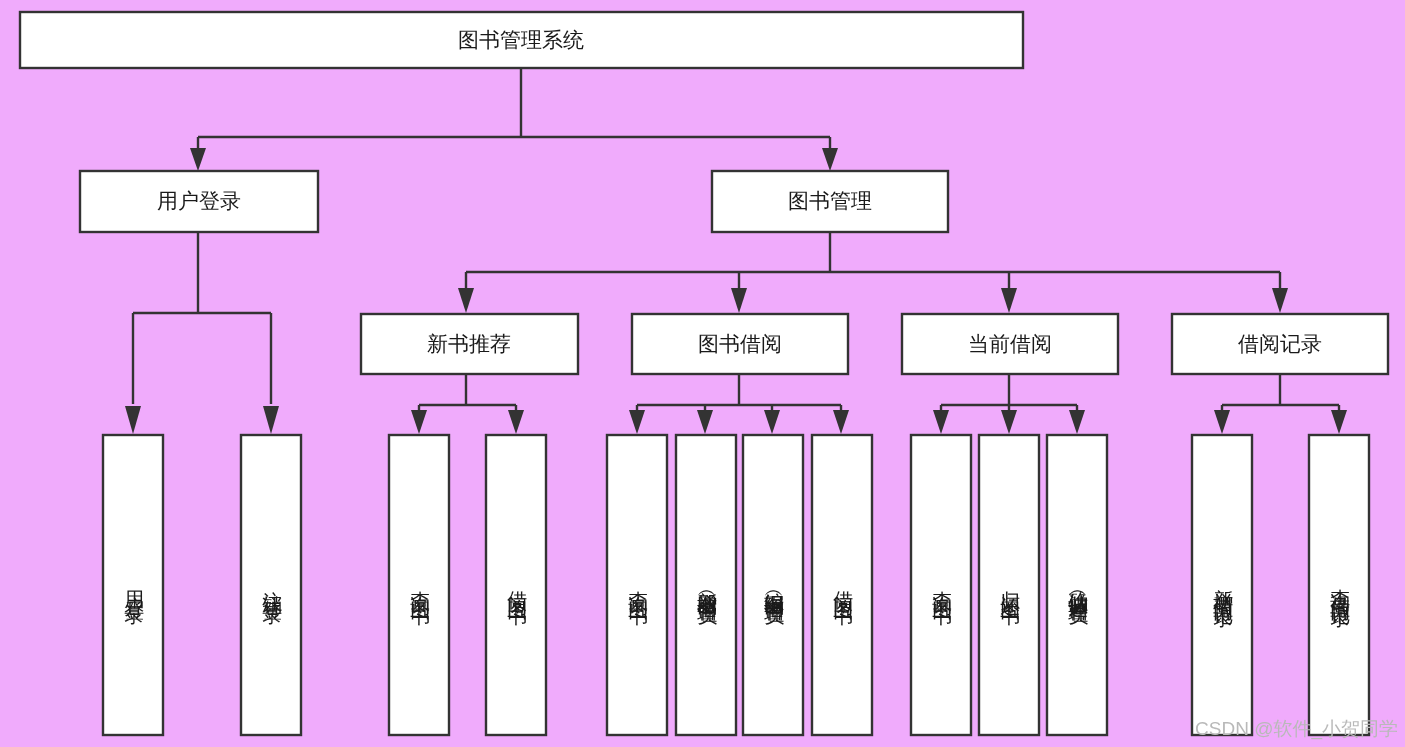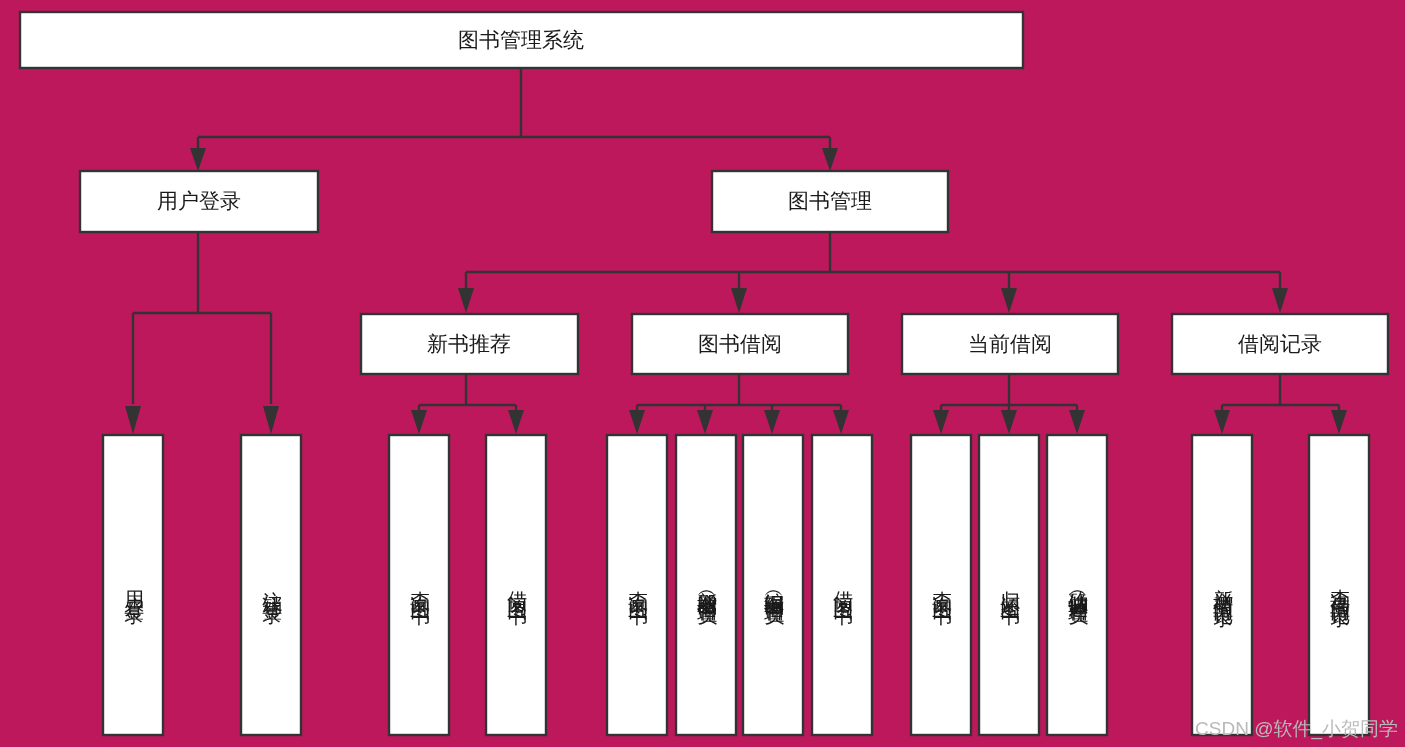--- a/index.html
+++ b/index.html
@@ -8,21 +8,21 @@
     padding: 0;
     background: #ffffff;
   }
   body {
     font-family: "Liberation Sans", "DejaVu Sans", sans-serif;
   }
   #diagram-root {
     position: relative;
     width: 1405px;
     height: 747px;
-    background: #be185d;
+    background: #f0abfc;
     overflow: hidden;
   }
   svg#tree-svg {
     position: absolute;
     left: 0;
     top: 0;
     width: 1405px;
     height: 747px;
   }
   .node-box {

